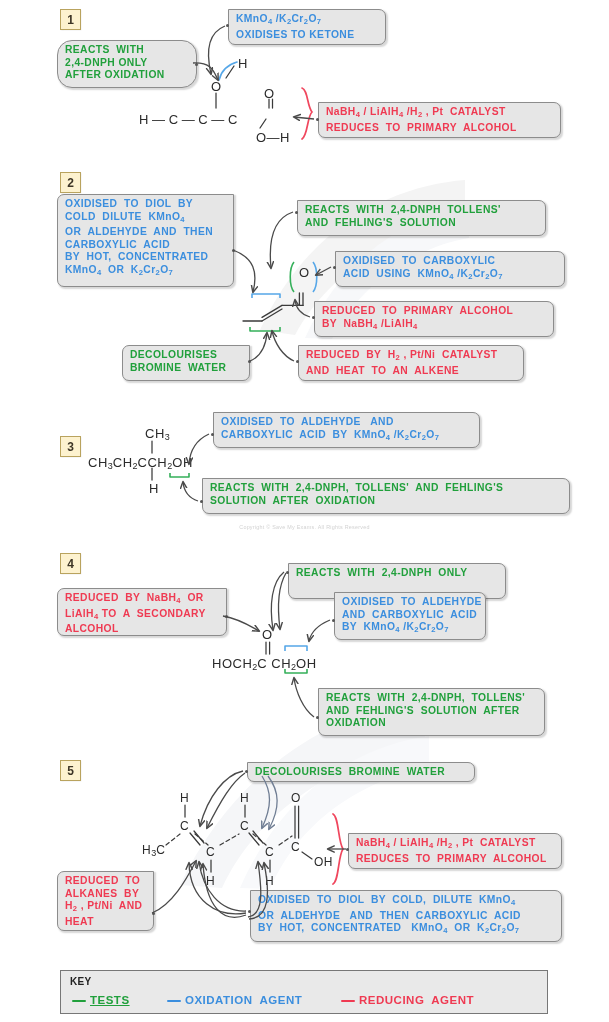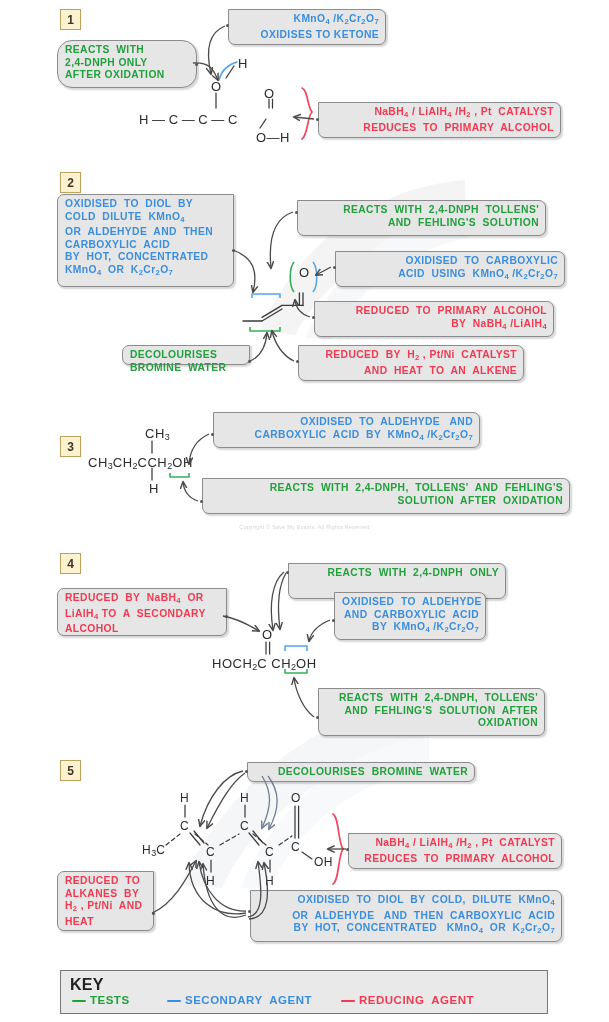--- a/index.html
+++ b/index.html
@@ -31,21 +31,21 @@
     font-weight:bold;
     white-space:pre;
     box-shadow:1.5px 1.5px 1.6px rgba(0,0,0,0.16);
   }
   .box.green{color:#21a03c;}
   .box.blue{color:#3b8ede;}
   .box.red{color:#ef3a52;}
 
   
   .nc-tr{border-top-right-radius:0;}
-  .nc-tl{border-top-left-radius:0;text-align:right;}
+  .nc-tl{border-top-left-radius:0;}
 
   
   .dot{
     position:absolute;width:3.4px;height:3.4px;border-radius:50%;
     background:#555;
   }
 
   
   .badge{
     position:absolute;
@@ -77,21 +77,21 @@
 
   
   #keybox{
     position:absolute;
     background:#e9e9e9;
     border:1.3px solid #777;
     box-sizing:border-box;
   }
   #keytitle{
     position:absolute;
-    font-size:16px;font-weight:bold;color:#222;letter-spacing:0.3px;
+    font-size:10px;font-weight:bold;color:#222;letter-spacing:0.3px;
   }
   .keyent{position:absolute;font-size:11.5px;font-weight:bold;letter-spacing:0.5px;white-space:pre;}
   .keyline{position:absolute;height:1.7px;border-radius:1px;}
 
   
   #copy{
     position:absolute;
     font-size:5.4px;color:#d2d2d2;letter-spacing:0.25px;
     width:100%;text-align:center;left:0;
   }
@@ -154,21 +154,21 @@
   <div class="dot" style="left:333px;top:266px;"></div>
 
   <div class="box red nc-tl" style="left:314px;top:301px;width:240px;height:36px;">REDUCED  TO  PRIMARY  ALCOHOL
 BY  NaBH<span style="font-size: 7.6px; vertical-align: -2px;">4</span> /LiAlH<span style="font-size: 7.6px; vertical-align: -2px;">4</span></div>
   <div class="dot" style="left:312px;top:316px;"></div>
 
   <div class="box red nc-tl" style="left:298px;top:345px;width:226px;height:36px;">REDUCED  BY  H<span style="font-size: 7.6px; vertical-align: -2px;">2</span> , Pt/Ni  CATALYST
 AND  HEAT  TO  AN  ALKENE</div>
   <div class="dot" style="left:296px;top:360px;"></div>
 
-  <div class="box green nc-tr" style="left:122px;top:345px;width:128px;height:20px;">DECOLOURISES
+  <div class="box green nc-tr" style="left:122px;top:345px;width:128px;height:36px;">DECOLOURISES
 BROMINE  WATER</div>
   <div class="dot" style="left:248px;top:360px;"></div>
 
   <div class="chem" style="left:299px;top:265px;">O</div>
 
   <div class="badge" style="left:60px;top:436px;">3</div>
 
   <div class="box blue nc-tl" style="left:213px;top:412px;width:267px;height:36px;">OXIDISED  TO  ALDEHYDE   AND
 CARBOXYLIC  ACID  BY  KMnO<span style="font-size: 7.6px; vertical-align: -2px;">4</span> /K<span style="font-size: 7.6px; vertical-align: -2px;">2</span>Cr<span style="font-size: 7.6px; vertical-align: -2px;">2</span>O<span style="font-size: 7.6px; vertical-align: -2px;">7</span></div>
   <div class="dot" style="left:211px;top:433px;"></div>
@@ -344,21 +344,21 @@
     <path d="M249 919 C 270 918, 270 892, 264 863" stroke="#4a4a4a" stroke-width="1.3" fill="none" marker-end="url(#ah)"></path>
     <path d="M346 849 L 328 849" stroke="#4a4a4a" stroke-width="1.3" fill="none" marker-end="url(#ah)"></path>
   </svg>
 
   <div id="copy" style="top:524px;">Copyright © Save My Exams. All Rights Reserved</div>
 
   <div id="keybox" style="left:60px;top:970px;width:488px;height:44px;"></div>
   <div id="keytitle" style="left:70px;top:976px;">KEY</div>
 
   <div class="keyline" style="left:72px;top:1000px;width:14px;background:#21a03c;"></div>
-  <div class="keyent" style="left:90px;top:994px;color:#21a03c;">TESTS</div>
+  <div class="keyent" style="left:90px;top:994px;color:#21a03c;text-decoration:underline;">TESTS</div>
 
   <div class="keyline" style="left:167px;top:1000px;width:14px;background:#3b8ede;"></div>
-  <div class="keyent" style="left:185px;top:994px;color:#3b8ede;">SECONDARY  AGENT</div>
+  <div class="keyent" style="left:185px;top:994px;color:#3b8ede;">OXIDATION  AGENT</div>
 
   <div class="keyline" style="left:341px;top:1000px;width:14px;background:#ef3a52;"></div>
   <div class="keyent" style="left:359px;top:994px;color:#ef3a52;">REDUCING  AGENT</div>
 
 </div>
 
 </body></html>

